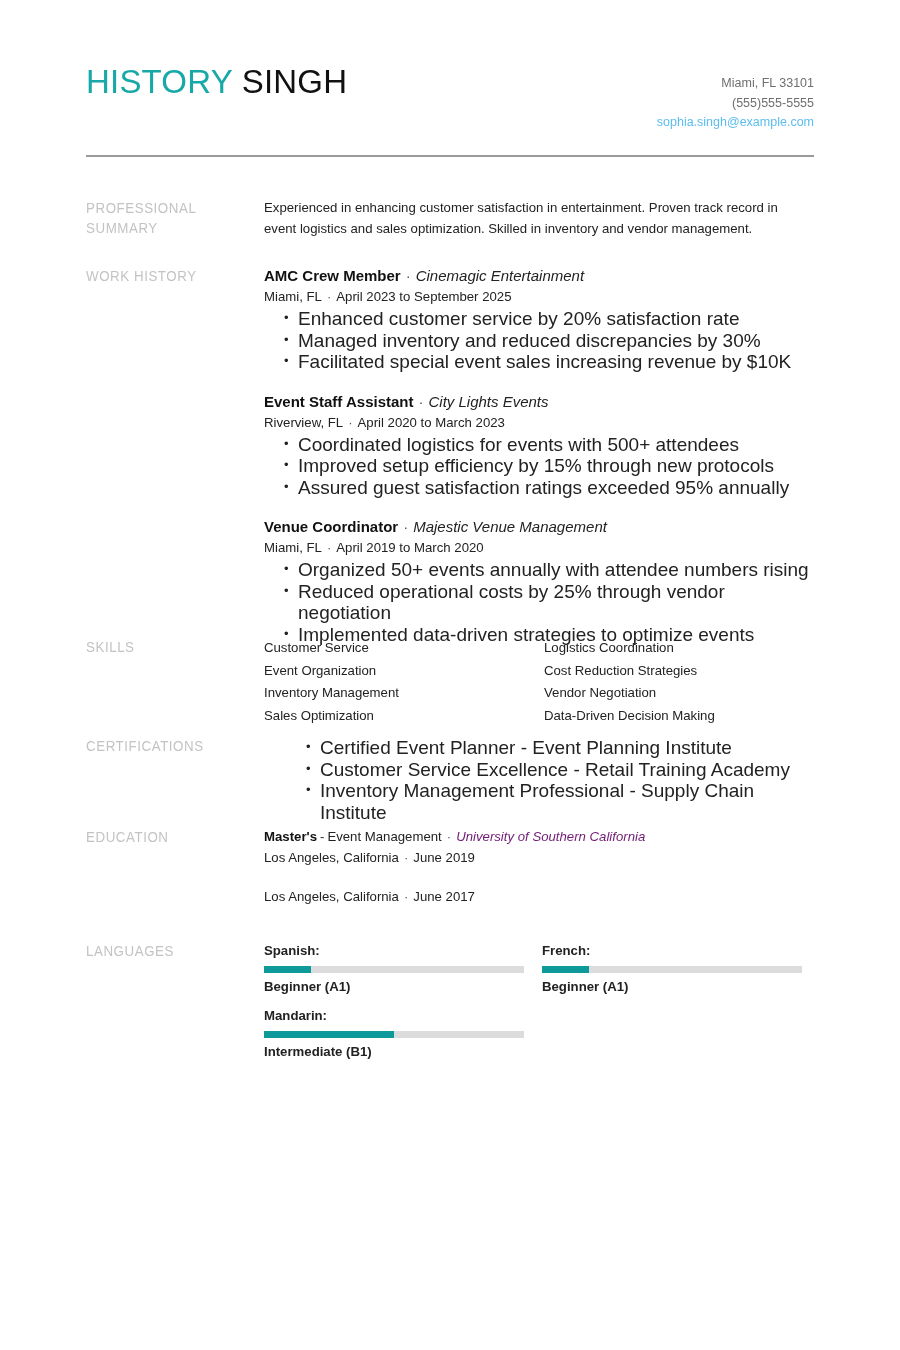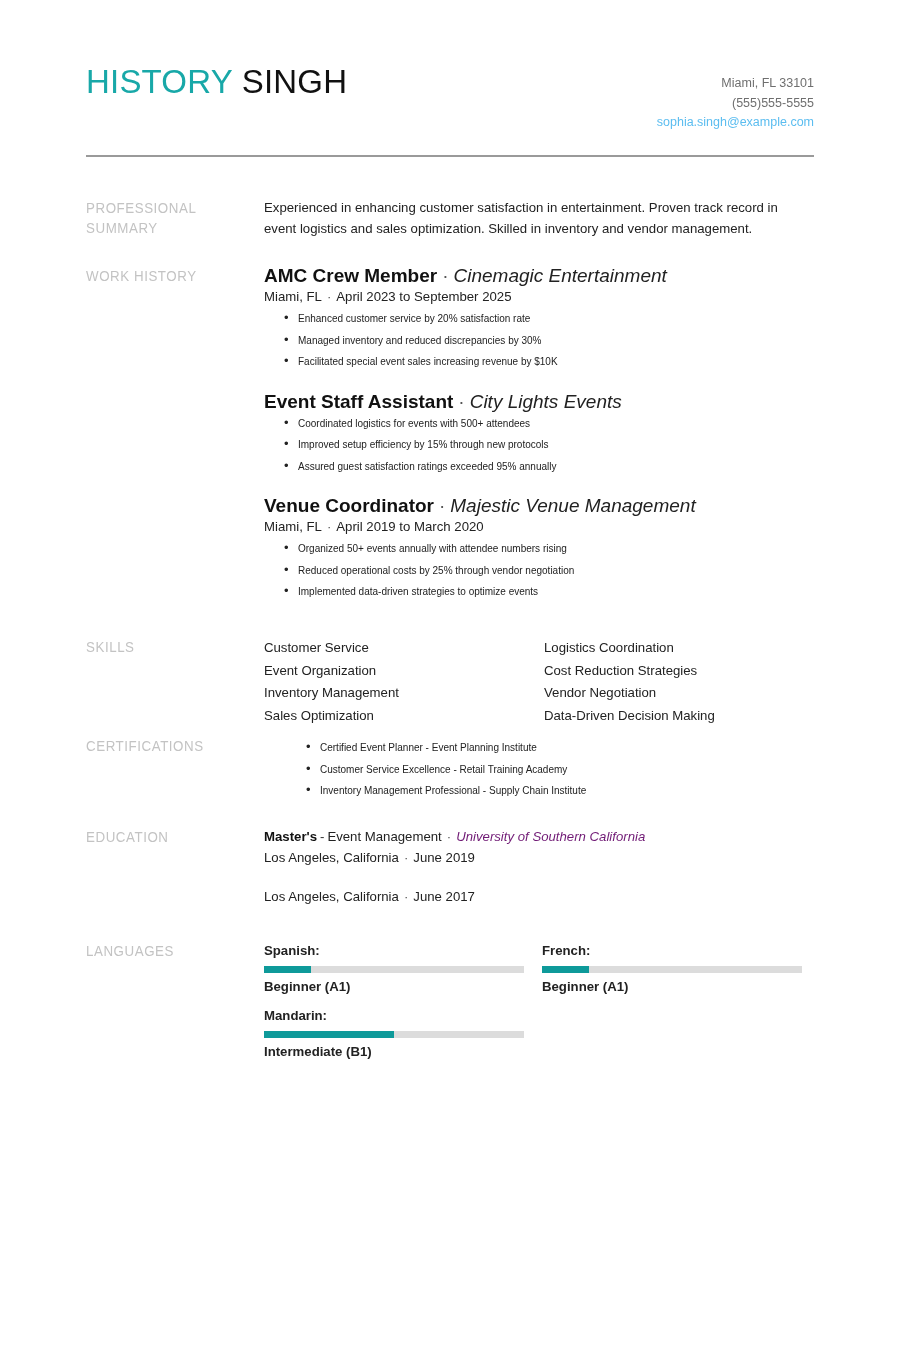--- a/index.html
+++ b/index.html
@@ -100,21 +100,21 @@
     font-size: 13.2px;
     line-height: 20.5px;
     color: #222;
     max-width: 530px;
   }
 
   
   .job { margin-bottom: 19px; }
   .job:last-child { margin-bottom: 0; }
   .job-title-line {
-    font-size: 19px;
+    font-size: 15px;
     line-height: 20px;
     white-space: nowrap;
   }
   .job-title {
     font-weight: bold;
     color: #111;
   }
   .sep {
     color: #555;
     padding: 0 5px;
@@ -130,21 +130,21 @@
     white-space: nowrap;
   }
   ul.bullets {
     list-style: none;
     margin: 1px 0 0 0;
     padding: 0;
   }
   ul.bullets li {
     position: relative;
     padding-left: 34px;
-    font-size: 10px;
+    font-size: 19px;
     line-height: 21.5px;
     color: #222;
   }
   ul.bullets li::before {
     content: "•";
     position: absolute;
     left: 20px;
     top: -1px;
     font-size: 13px;
     color: #222;
@@ -267,20 +267,23 @@
           <li>Enhanced customer service by 20% satisfaction rate</li>
           <li>Managed inventory and reduced discrepancies by 30%</li>
           <li>Facilitated special event sales increasing revenue by $10K</li>
         </ul>
       </div>
 
       <div class="job">
         <div class="job-title-line">
           <span class="job-title">Event Staff Assistant</span><span class="sep">·</span><span class="job-company">City Lights Events</span>
         </div>
+        <div class="job-meta-line">
+          <span>Riverview, FL</span><span class="sep">·</span><span>April 2020 to March 2023</span>
+        </div>
         <ul class="bullets">
           <li>Coordinated logistics for events with 500+ attendees</li>
           <li>Improved setup efficiency by 15% through new protocols</li>
           <li>Assured guest satisfaction ratings exceeded 95% annually</li>
         </ul>
       </div>
 
       <div class="job">
         <div class="job-title-line">
           <span class="job-title">Venue Coordinator</span><span class="sep">·</span><span class="job-company">Majestic Venue Management</span>

